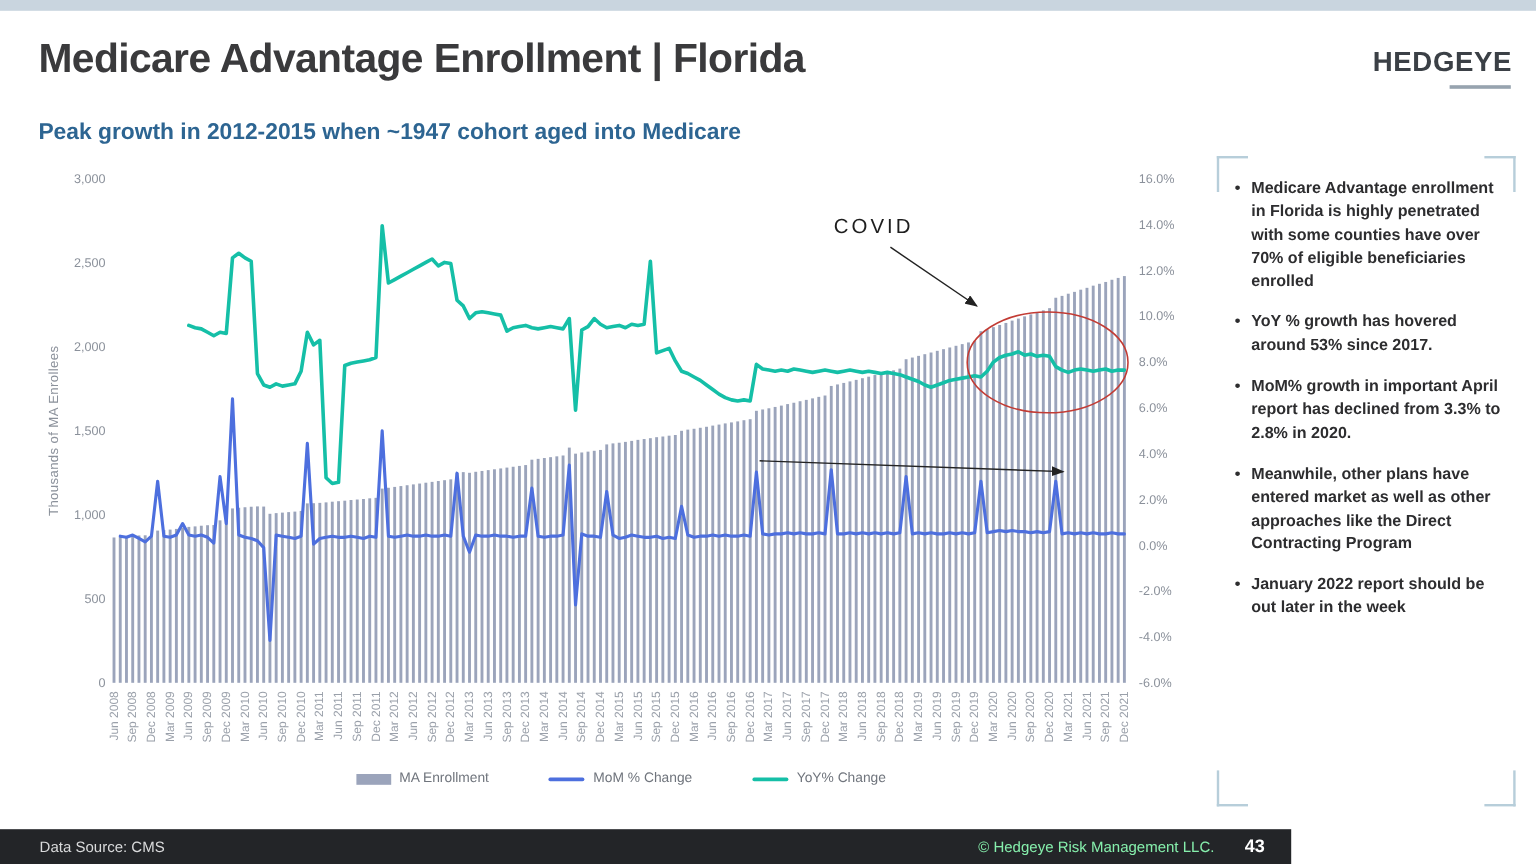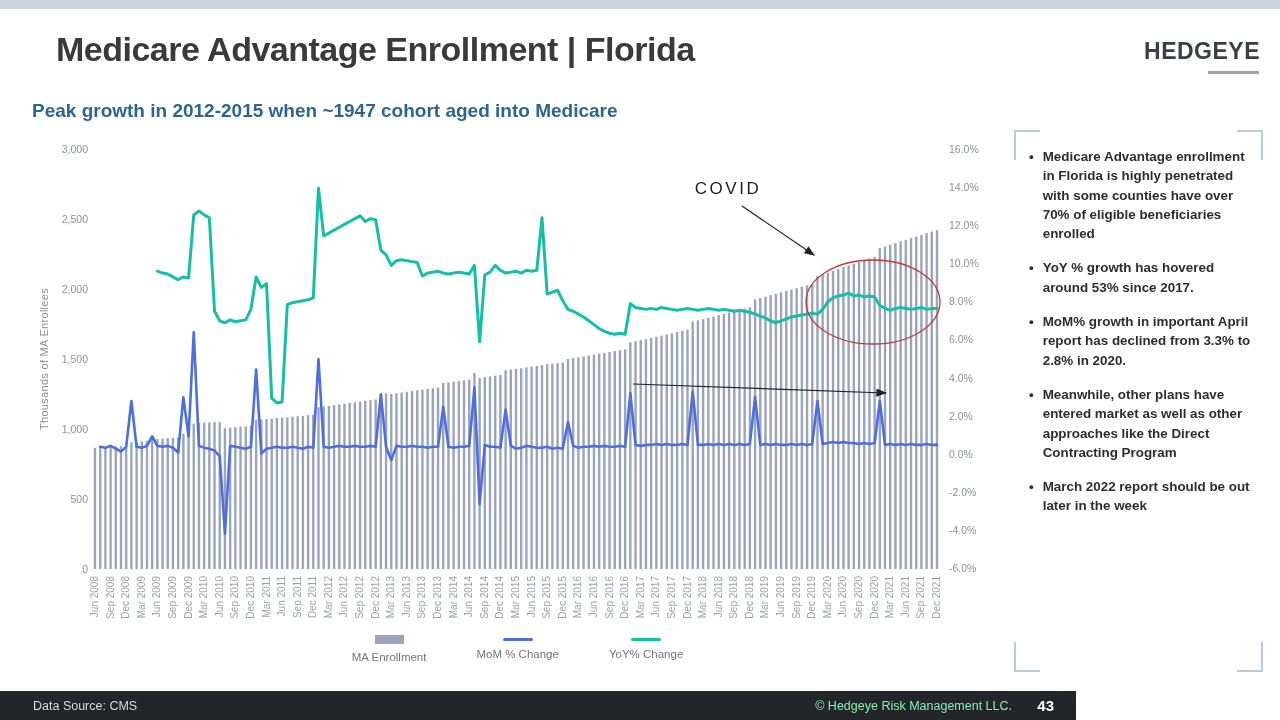--- a/index.html
+++ b/index.html
@@ -3,37 +3,37 @@
 <meta charset="utf-8">
 <style>
   html,body{margin:0;padding:0;}
   body{
     width:1280px;height:720px;position:relative;overflow:hidden;background:#ffffff;
     font-family:"Liberation Sans",sans-serif;
   }
   .top-strip{position:absolute;left:0;top:0;width:1280px;height:9px;background:#c9d5df;}
   .page-title{
     position:absolute;left:32px;top:30px;font-size:34px;font-weight:700;color:#3a3a3c;
-    letter-spacing:-0.5px;white-space:nowrap;margin-left:24px;
+    letter-spacing:-0.5px;white-space:nowrap;
   }
   .logo{
     position:absolute;right:20px;top:38px;font-size:23px;font-weight:700;color:#3b4046;
     letter-spacing:0.5px;
   }
   .logo-underline{position:absolute;right:21px;top:71px;width:51px;height:3px;background:#97a3af;}
   .subtitle{
     position:absolute;left:32px;top:100px;font-size:19px;font-weight:700;color:#2d6592;
     white-space:nowrap;
   }
   #chart-svg{position:absolute;left:0;top:0;}
   .legend{
     position:absolute;left:95px;top:639px;width:845px;height:20px;
     display:flex;justify-content:center;align-items:center;gap:50px;
   }
-  .legend-item{display:flex;align-items:center;gap:7px;flex-direction:column;}
+  .legend-item{display:flex;align-items:center;gap:7px;}
   .legend-swatch{width:29px;height:9px;}
   .legend-line{width:30px;height:3px;border-radius:2px;}
   .legend-label{font-size:11.5px;color:#70757d;}
   .side-panel{
     position:absolute;left:1014px;top:130px;width:249px;height:542px;
   }
   .corner{position:absolute;width:24px;height:28px;}
   .corner.tl{left:0;top:0;border-left:2px solid #b7ceda;border-top:2px solid #b7ceda;}
   .corner.tr{right:0;top:0;border-right:2px solid #b7ceda;border-top:2px solid #b7ceda;}
   .corner.bl{left:0;bottom:0;border-left:2px solid #b7ceda;border-bottom:2px solid #b7ceda;}
@@ -346,21 +346,21 @@
       <li>
         <span class="dot">•</span>
         <span>MoM% growth in important April report has declined from 3.3% to 2.8% in 2020.</span>
       </li>
       <li>
         <span class="dot">•</span>
         <span>Meanwhile, other plans have entered market as well as other approaches like the Direct Contracting Program</span>
       </li>
       <li>
         <span class="dot">•</span>
-        <span>March 2022 report should be out later in the week</span>
+        <span>January 2022 report should be out later in the week</span>
       </li>
     </ul>
 </div>
 
 <div class="footer">
   <span class="source">Data Source: CMS</span>
   <span class="copyright">© Hedgeye Risk Management LLC.</span>
   <span class="page-num">43</span>
 </div>
 

